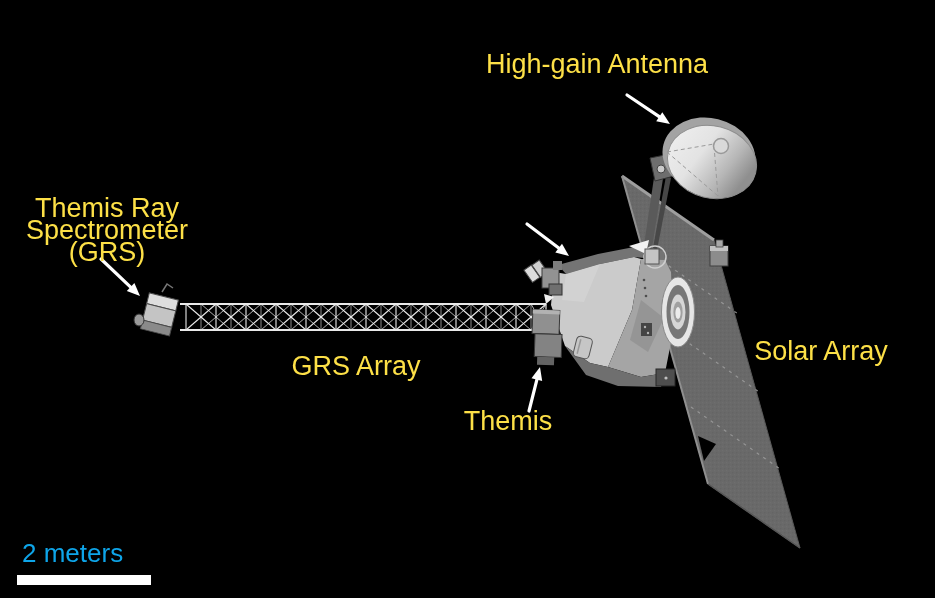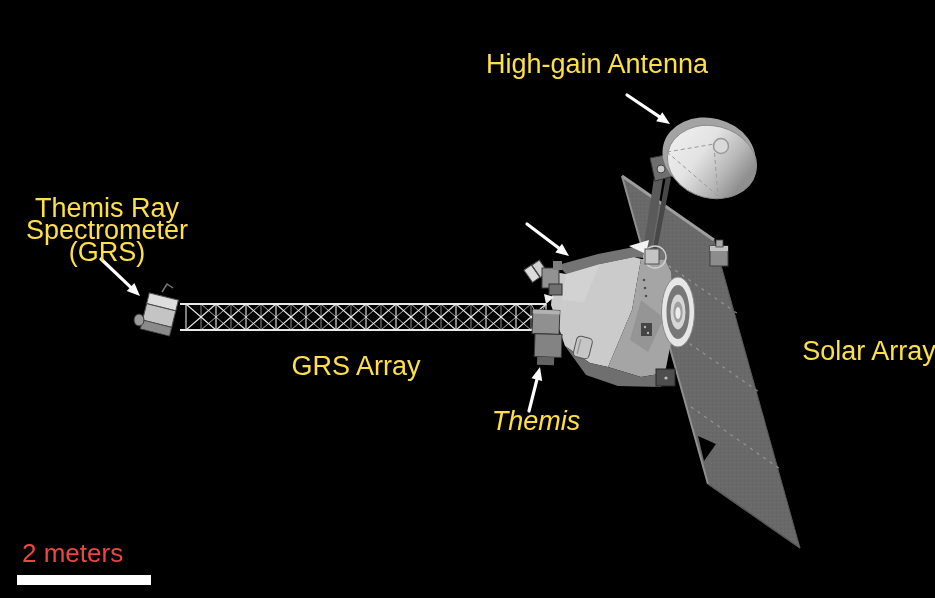--- a/index.html
+++ b/index.html
@@ -15,21 +15,21 @@
     position:absolute;
     color:#fde047;
     font-size:27px;
     line-height:22px;
     text-align:center;
     white-space:nowrap;
     transform:translateX(-50%);
   }
   .scale-text{
     position:absolute;
-    color:#ef4444;
+    color:#0ea5e9;
     font-size:26px;
     line-height:26px;
     white-space:nowrap;
   }
 </style>
 </head>
 <body>
 
 <div class="stage">
 
@@ -256,19 +256,19 @@
 
   <div class="label" style="left:107px;top:197px;">
     <div>Themis Ray</div>
     <div>Spectrometer</div>
     <div>(GRS)</div>
   </div>
 
 
   <div class="label" style="left:356px;top:355px;">GRS Array</div>
 
-  <div class="label" style="left:536px;top:410px;font-style:italic;">Themis</div>
-
-  <div class="label" style="left:821px;top:340px;margin-left:48px;">Solar Array</div>
+  <div class="label" style="left:508px;top:410px;">Themis</div>
+
+  <div class="label" style="left:821px;top:340px;">Solar Array</div>
 
   <div class="scale-text" style="left:22px;top:540px;">2 meters</div>
 
 </div>
 
 </body></html>

